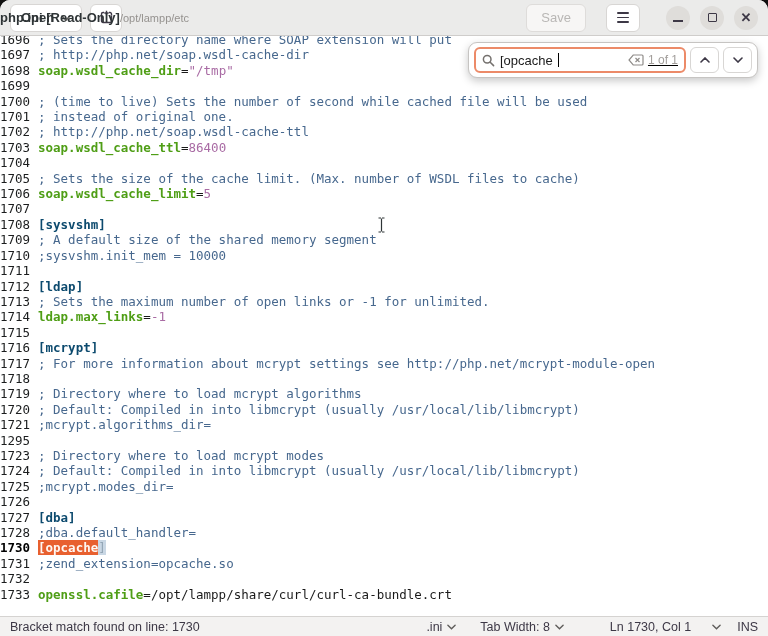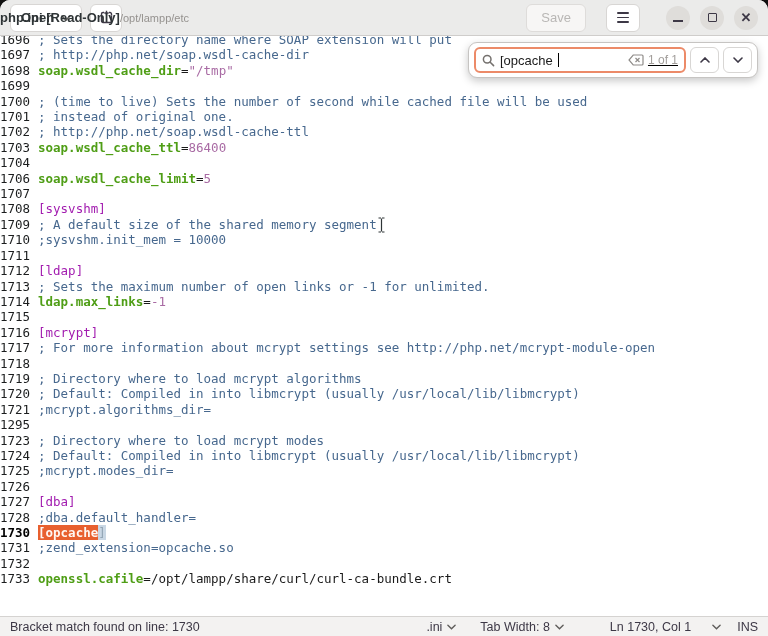--- a/index.html
+++ b/index.html
@@ -44,21 +44,21 @@
   .nav-btn { width:29px; height:26px; }
 
   
   .editor { position:absolute; top:36px; left:0; right:0; bottom:24px; background:#ffffff; overflow:hidden; }
   .code-lines { margin-top:-4px; font-family:"DejaVu Sans Mono", monospace; font-size:12.5px; line-height:15.4px; }
   .code-line { display:flex; white-space:pre; }
   .ln-num { width:34px; flex:0 0 34px; text-align:right; padding-right:4px; color:#1b1d1e; }
   .ln-num.current { font-weight:bold; color:#000; }
   .ln-code { padding-left:4px; }
   .tok-comment { color:#47688e; }
-  .tok-section { color:#a21caf; font-weight:normal; }
+  .tok-section { color:#0c4a6e; font-weight:bold; }
   .tok-key { color:#4f9e16; font-weight:bold; }
   .tok-value { color:#a96ba4; }
   .tok-plain { color:#1a1a1a; }
   .tok-match { background:#e8602f; color:#fff7f2; font-weight:bold; }
   .tok-bracket { background:#c9d7e4; color:#93a5b5; }
 
   .ibeam { position:absolute; left:377px; top:217px; width:9px; height:16px; z-index:5; }
 
   
   .statusbar { position:absolute; left:0; right:0; bottom:0; height:20px; background:#f3f2f1;
@@ -78,20 +78,21 @@
     <div class="code-lines">
         <div class="code-line"><span class="ln-num">1696</span><span class="ln-code"><span class="tok-comment">; Sets the directory name where SOAP extension will put</span></span></div>
         <div class="code-line"><span class="ln-num">1697</span><span class="ln-code"><span class="tok-comment">; http://php.net/soap.wsdl-cache-dir</span></span></div>
         <div class="code-line"><span class="ln-num">1698</span><span class="ln-code"><span class="tok-key">soap.wsdl_cache_dir</span><span class="tok-plain">=</span><span class="tok-value">"/tmp"</span></span></div>
         <div class="code-line"><span class="ln-num">1699</span><span class="ln-code"></span></div>
         <div class="code-line"><span class="ln-num">1700</span><span class="ln-code"><span class="tok-comment">; (time to live) Sets the number of second while cached file will be used</span></span></div>
         <div class="code-line"><span class="ln-num">1701</span><span class="ln-code"><span class="tok-comment">; instead of original one.</span></span></div>
         <div class="code-line"><span class="ln-num">1702</span><span class="ln-code"><span class="tok-comment">; http://php.net/soap.wsdl-cache-ttl</span></span></div>
         <div class="code-line"><span class="ln-num">1703</span><span class="ln-code"><span class="tok-key">soap.wsdl_cache_ttl</span><span class="tok-plain">=</span><span class="tok-value">86400</span></span></div>
         <div class="code-line"><span class="ln-num">1704</span><span class="ln-code"></span></div>
+        <div class="code-line"><span class="ln-num">1705</span><span class="ln-code"><span class="tok-comment">; Sets the size of the cache limit. (Max. number of WSDL files to cache)</span></span></div>
         <div class="code-line"><span class="ln-num">1706</span><span class="ln-code"><span class="tok-key">soap.wsdl_cache_limit</span><span class="tok-plain">=</span><span class="tok-value">5</span></span></div>
         <div class="code-line"><span class="ln-num">1707</span><span class="ln-code"></span></div>
         <div class="code-line"><span class="ln-num">1708</span><span class="ln-code"><span class="tok-section">[sysvshm]</span></span></div>
         <div class="code-line"><span class="ln-num">1709</span><span class="ln-code"><span class="tok-comment">; A default size of the shared memory segment</span></span></div>
         <div class="code-line"><span class="ln-num">1710</span><span class="ln-code"><span class="tok-comment">;sysvshm.init_mem = 10000</span></span></div>
         <div class="code-line"><span class="ln-num">1711</span><span class="ln-code"></span></div>
         <div class="code-line"><span class="ln-num">1712</span><span class="ln-code"><span class="tok-section">[ldap]</span></span></div>
         <div class="code-line"><span class="ln-num">1713</span><span class="ln-code"><span class="tok-comment">; Sets the maximum number of open links or -1 for unlimited.</span></span></div>
         <div class="code-line"><span class="ln-num">1714</span><span class="ln-code"><span class="tok-key">ldap.max_links</span><span class="tok-plain">=</span><span class="tok-value">-1</span></span></div>
         <div class="code-line"><span class="ln-num">1715</span><span class="ln-code"></span></div>

